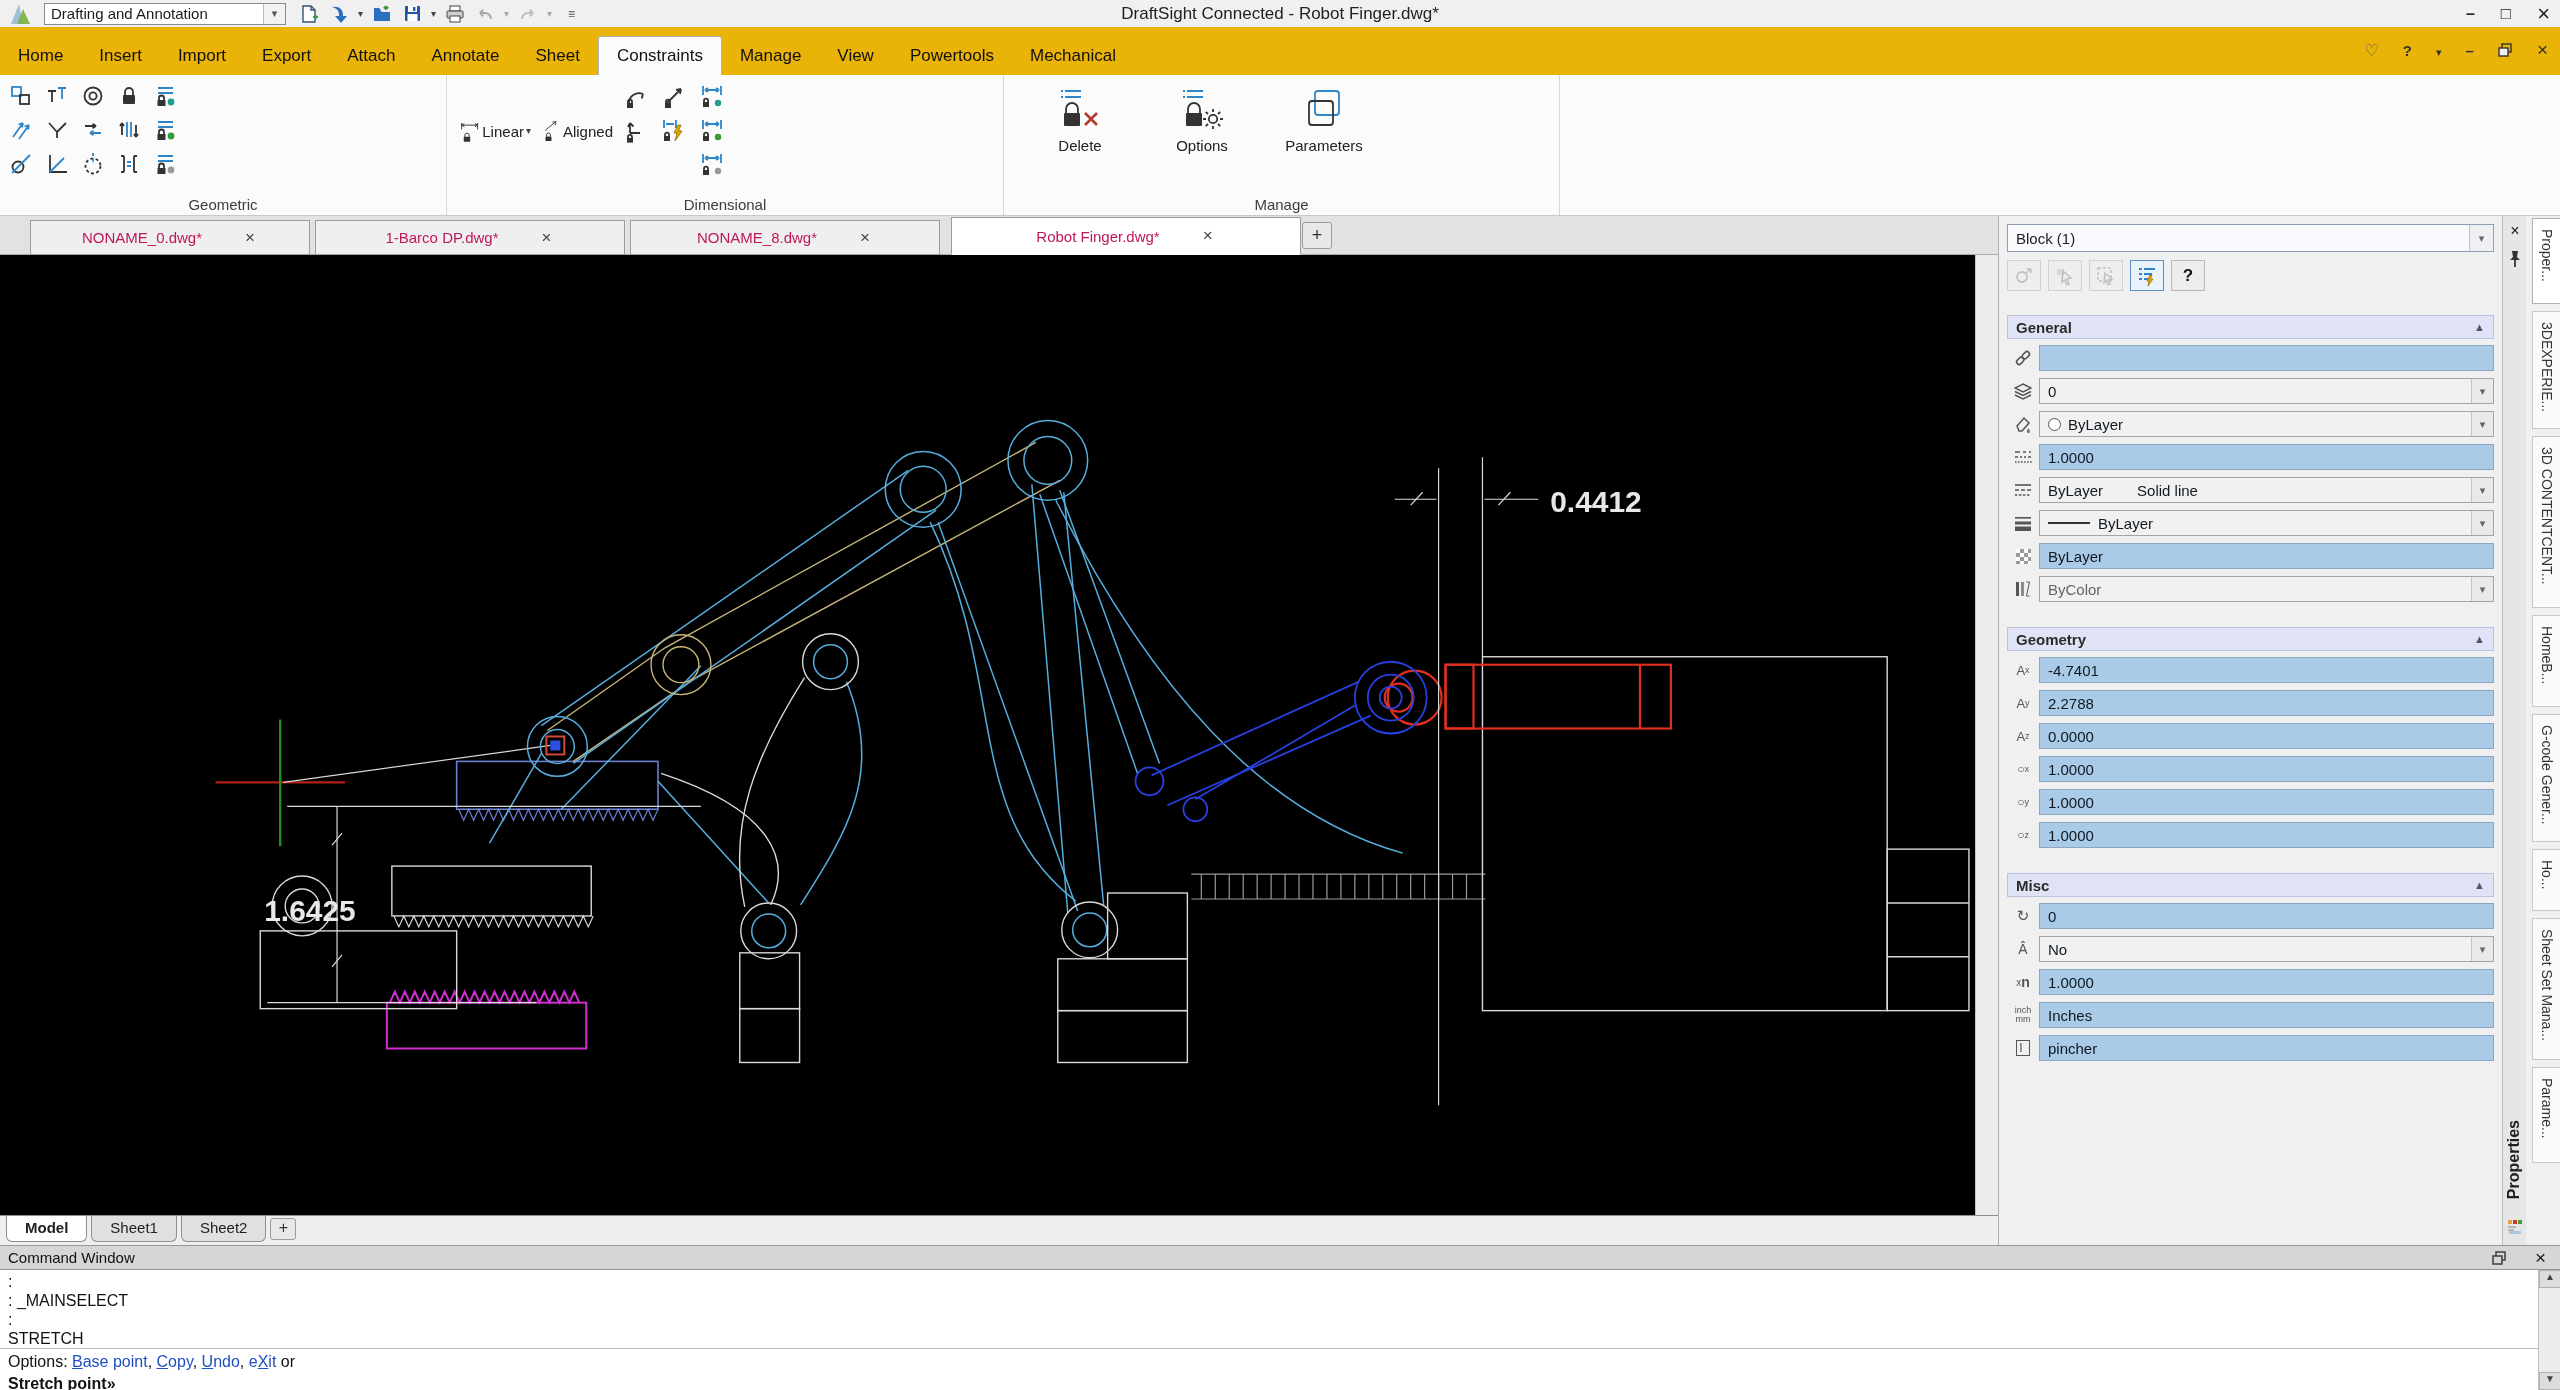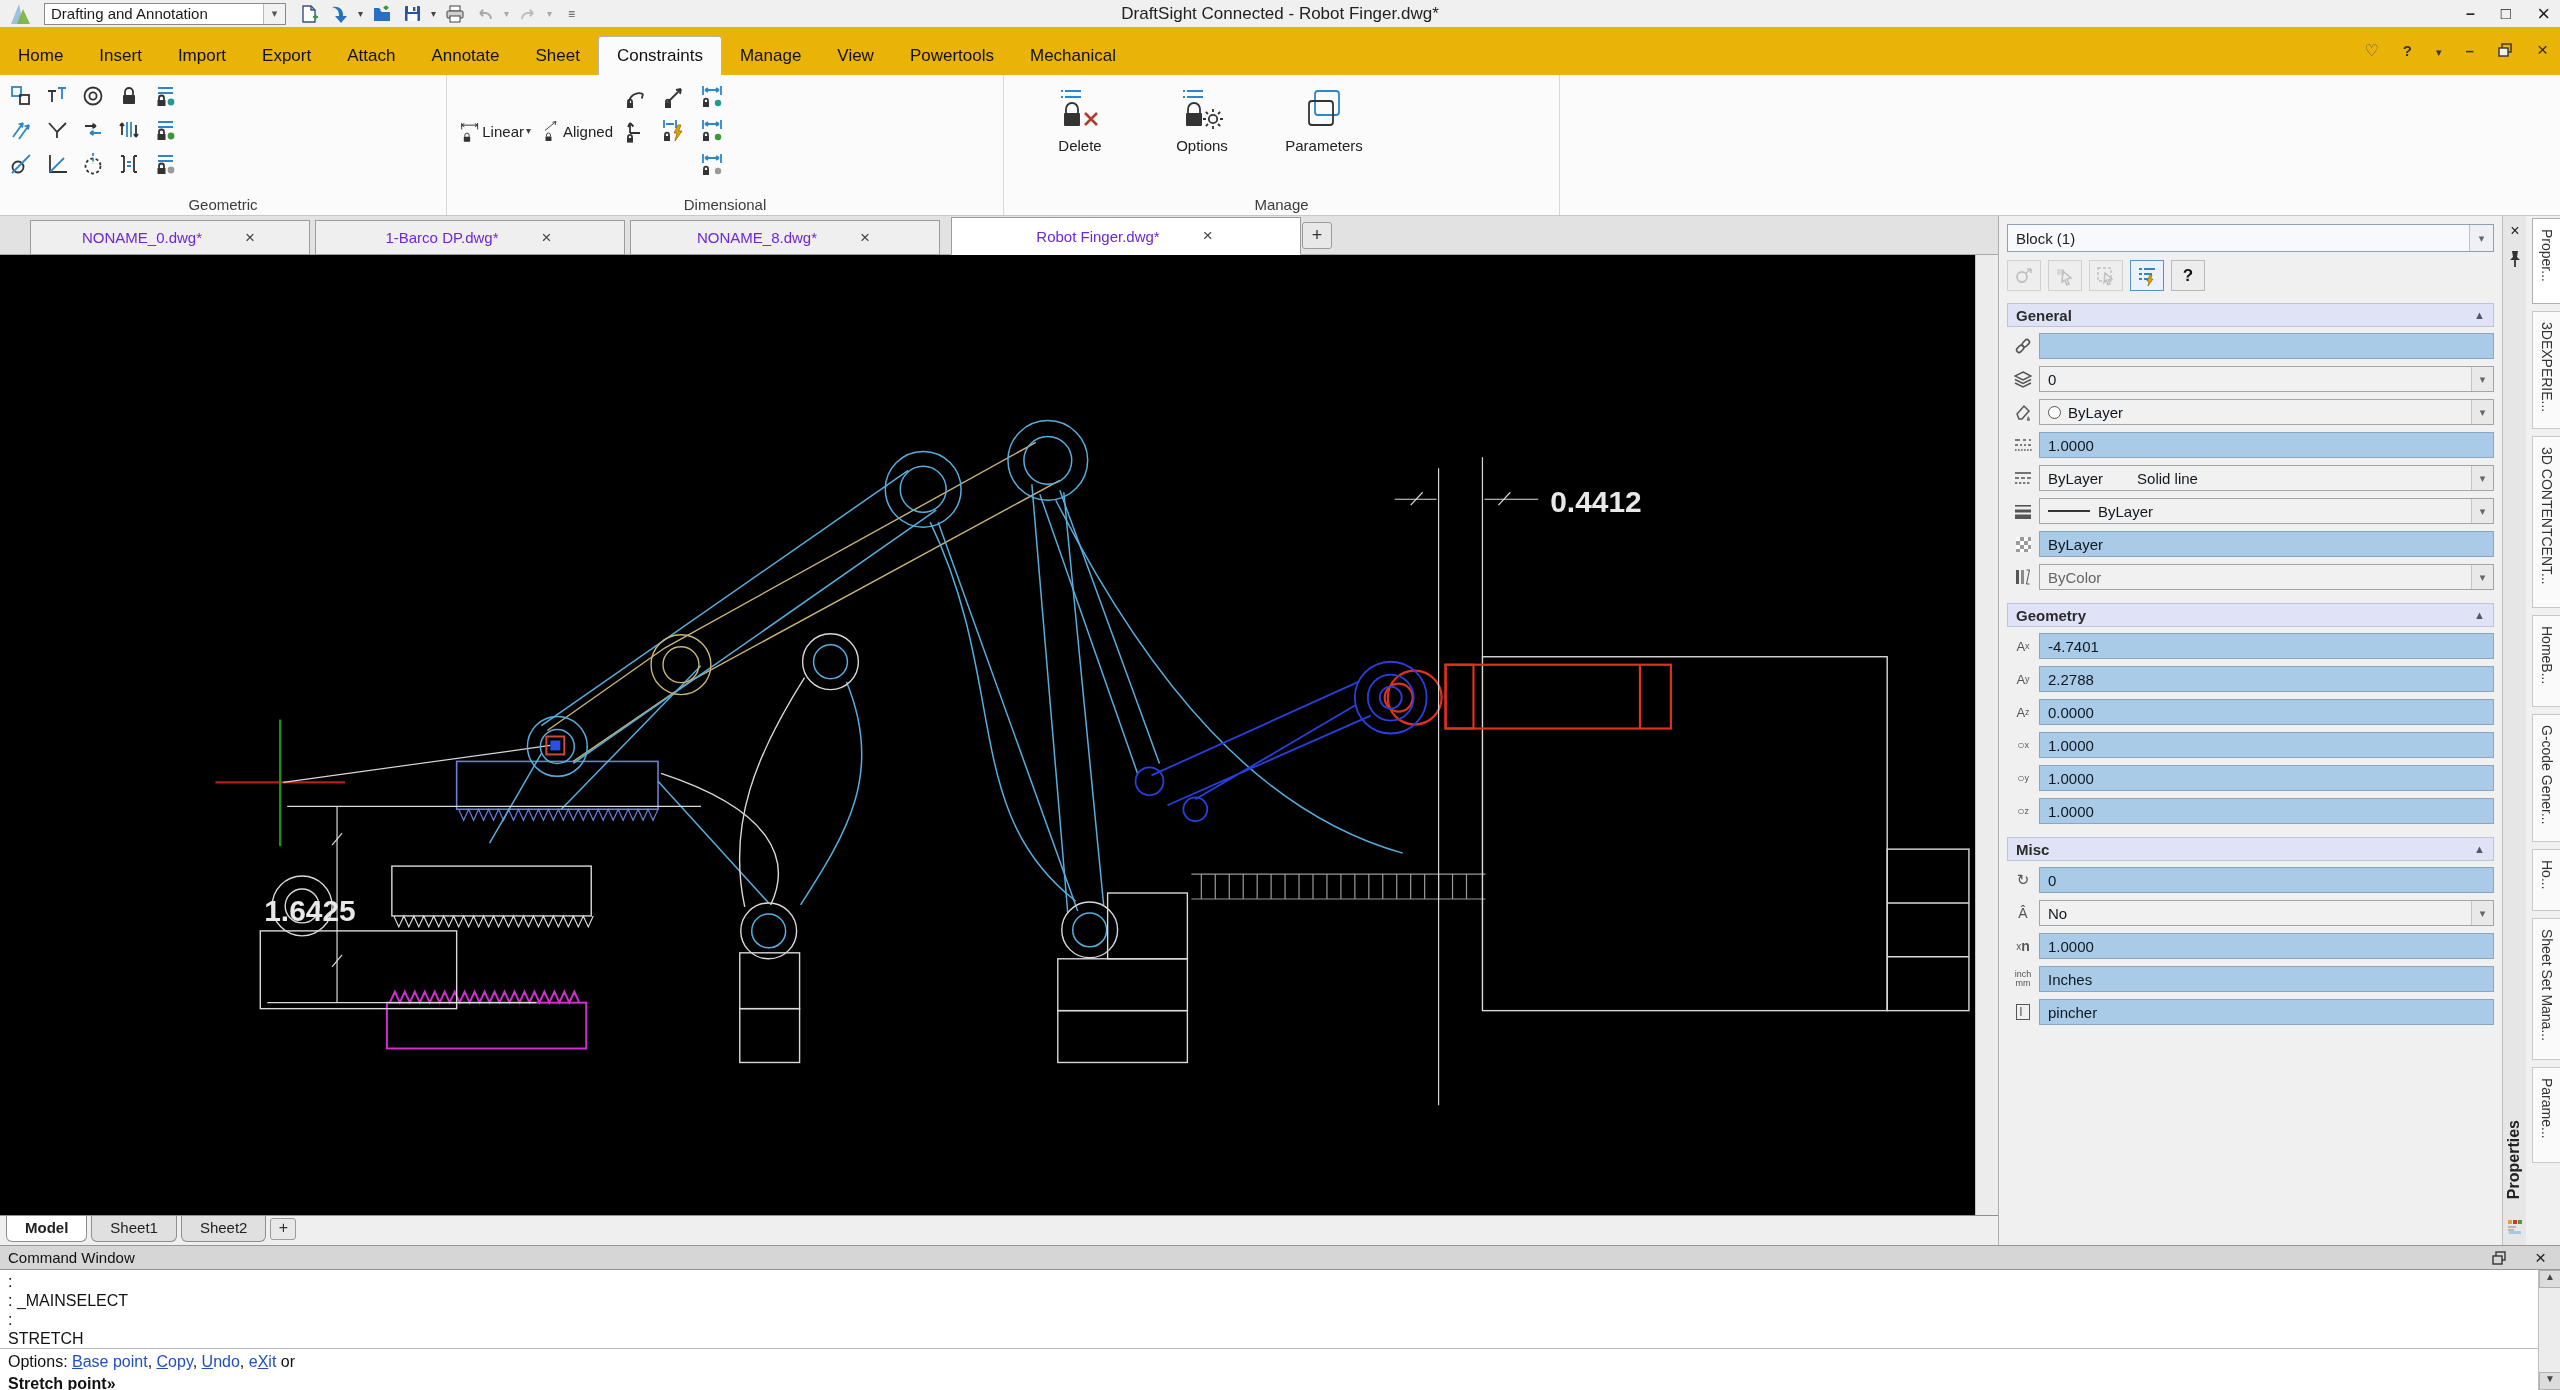--- a/index.html
+++ b/index.html
@@ -47,21 +47,21 @@
   .dim-grid{display:grid;grid-template-columns:repeat(3,30px);gap:8px 8px;margin-top:2px}
   .man-wrap{position:absolute;left:30px;top:6px;display:flex;gap:30px}
   .bigbtn2{width:92px;display:flex;flex-direction:column;align-items:center;padding-top:4px;gap:6px}
   .bigbtn2 .blabel{font-size:15px;color:#222}
   svg.sv{display:block}
   .sk{fill:none;stroke:#333;stroke-width:1.8}
   .sb{fill:none;stroke:#2e86c8;stroke-width:1.8}
 
   
   .doctabs{position:absolute;left:0;top:216px;width:1998px;height:39px;background:#e2e2e2;border-bottom:1px solid #a9a9a9}
-  .dtab{position:absolute;top:4px;height:35px;background:#efefef;border:1px solid #9c9c9c;display:flex;align-items:center;justify-content:center;font-size:15px;color:#6d28d9;gap:40px}
+  .dtab{position:absolute;top:4px;height:35px;background:#efefef;border:1px solid #9c9c9c;display:flex;align-items:center;justify-content:center;font-size:15px;color:#be185d;gap:40px}
   .dtab.active{background:#fff;top:1px;height:38px;border-bottom:1px solid #fff;z-index:2}
   .tclose{width:16px;text-align:center;color:#444}
   .tclose::before{content:"×";font-size:17px}
   .addtab{position:absolute;top:6px;left:1302px;width:30px;height:27px;background:#e8e8e8;border:1px solid #9c9c9c;border-radius:3px;display:flex;align-items:center;justify-content:center;font-size:18px;color:#333}
 
   
   .canvas{position:absolute;left:0;top:255px;width:1975px;height:960px;background:#000}
   .canvas svg{display:block}
   .cstrip{position:absolute;left:1975px;top:255px;width:23px;height:960px;background:#ececec;border-left:1px solid #c5c5c5}
   .cad .w{stroke:#d9d9d9;fill:none;stroke-width:1.4}
@@ -97,21 +97,21 @@
 
   
   .panel{position:absolute;left:1998px;top:216px;width:504px;height:1029px;background:#f0f0f0;border-left:1px solid #aeaeae;padding:8px 8px 0 8px}
   .selcombo{display:flex;align-items:center;height:28px;background:#f8f9fc;border:1px solid #8fa0b5;font-size:15px;padding-left:8px;color:#222}
   .selcombo .cbx{margin-left:auto;width:24px;height:26px;border-left:1px solid #b9c2cf;background:#eef0f4;display:flex;align-items:center;justify-content:center;color:#667;font-size:11px}
   .ptools{display:flex;gap:7px;margin-top:8px}
   .ptb{width:34px;height:31px;border:1px solid #b9b9b9;background:#ededed;display:flex;align-items:center;justify-content:center}
   .ptb.dis{opacity:.55}
   .ptb.on{background:#eaf2fb;border-color:#5e90c8}
   .ptb.q::before{content:"?";font-weight:700;font-size:17px;color:#111}
-  .psec{margin-top:12px;height:24px;background:#dfe3f5;border:1px solid #bcc3de;display:flex;align-items:center;padding:0 8px;font-size:15px;font-weight:700;color:#2b2b2b}
+  .psec{margin-top:24px;height:24px;background:#dfe3f5;border:1px solid #bcc3de;display:flex;align-items:center;padding:0 8px;font-size:15px;font-weight:700;color:#2b2b2b}
   .psec .tri{margin-left:auto;font-size:11px;color:#556}
   .prow{display:flex;align-items:center;margin-top:5px;height:28px}
   .picn{width:32px;display:flex;align-items:center;justify-content:center;color:#555;font-size:14px;flex:0 0 32px}
   .pfield{flex:1;height:26px;display:flex;align-items:center;font-size:15px;padding-left:8px;color:#101820;overflow:hidden;white-space:nowrap}
   .hl{background:#a9cbe8;border:1px solid #8aa6c0}
   .dd{background:#f1f1f1;border:1px solid #a5a5a5}
   .dd .chev{margin-left:auto;width:22px;height:24px;border-left:1px solid #c5c5c5;background:#e9e9e9;display:flex;align-items:center;justify-content:center;color:#666;font-size:11px;flex:0 0 22px}
   .dd.dis{color:#666}
   .sw{width:13px;height:13px;border:1px solid #555;border-radius:50%;margin-right:7px;background:#fff}
   .dashsw{width:42px;height:0;border-top:2px solid #333;margin-right:8px}

